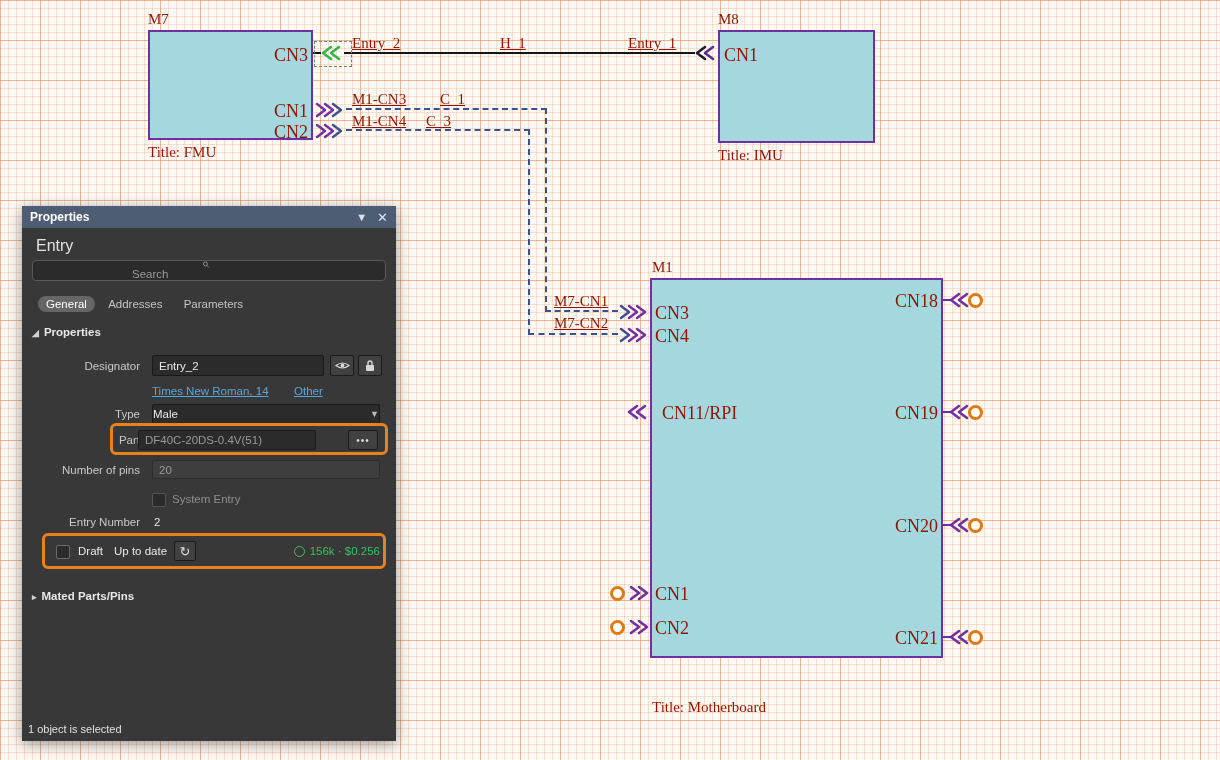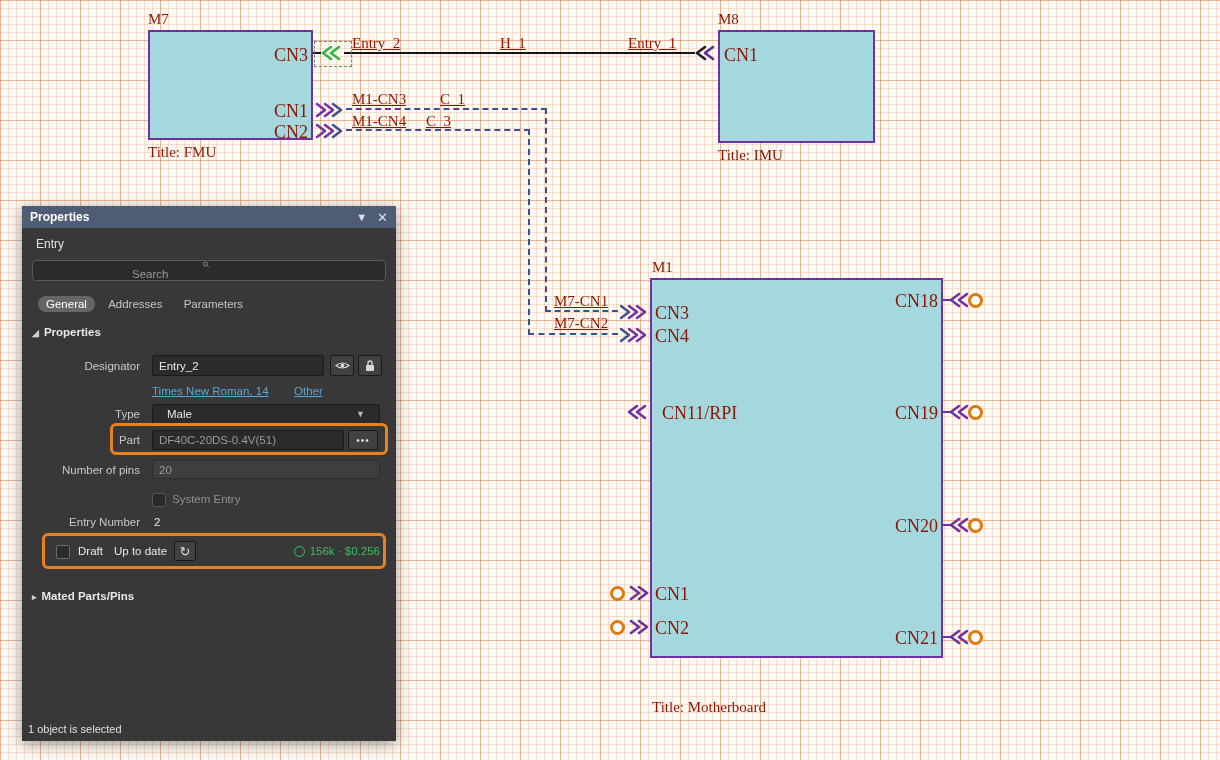--- a/index.html
+++ b/index.html
@@ -40,21 +40,21 @@
   .tinput.dis{background:#3e3e3e;color:#9a9a9a;border-color:#2c2c2c;}
   .flabel{position:absolute;width:118px;text-align:right;color:#c9c9c9;}
   .ibtn{position:absolute;background:#414141;border:1px solid #1a1a1a;color:#ddd;display:flex;align-items:center;justify-content:center;border-radius:2px;box-sizing:border-box;cursor:pointer;}
   .tab{display:inline-block;padding:2px 8px;margin-right:2px;color:#c4c4c4;cursor:pointer;font-size:11.5px;}
   .tab.sel{background:#666;color:#fff;border-radius:8px;}
   .sechdr{position:absolute;font-weight:bold;color:#e8e8e8;font-size:11.5px;}
   .sechdr .tri{font-size:9px;margin-right:5px;color:#cfcfcf;}
   .cb{position:absolute;width:12px;height:12px;background:#2b2b2b;border:1px solid #6a6a6a;border-radius:2px;box-sizing:content-box;}
   .link{color:#58a6dc;text-decoration:underline;cursor:pointer;}
   .hlbox{position:absolute;border:3px solid #e8821e;border-radius:6px;pointer-events:none;box-sizing:border-box;}
-  .dropdown{position:absolute;background:#2b2b2b;border:1px solid #1a1a1a;border-radius:2px;color:#e8e8e8;display:flex;align-items:center;box-sizing:border-box;padding:0 14px;cursor:pointer;}
+  .dropdown{position:absolute;background:#2b2b2b;border:1px solid #1a1a1a;border-radius:2px;color:#e8e8e8;display:flex;align-items:center;box-sizing:border-box;padding:0 0;cursor:pointer;}
   .dropdown .dd-arrow{margin-left:auto;color:#bbb;font-size:9px;}
   .green{color:#3dbf63;}
   .chev{position:absolute;}
 </style>
 </head>
 <body>
 
 <div id="canvas">
 
   <div class="abs sch" style="left:148px;top:11px;">M7</div>
@@ -178,21 +178,21 @@
   </svg>
   <div class="ring" style="left:968px;top:630px;"></div>
 
   <div id="panel">
     <div id="panel-titlebar">
       <span class="ttl">Properties</span>
       <span class="tb-ic">▼</span>
       <span class="tb-ic" style="font-size:13px;">✕</span>
     </div>
 
-    <div class="abs" style="left:14px;top:31px;font-size:12px;color:#e2e2e2;">Entry</div>
+    <div class="abs" style="left:14px;top:31px;font-size:16px;color:#e2e2e2;">Entry</div>
 
     <div class="abs" style="left:10px;top:54px;width:354px;height:21px;background:#2b2b2b;border:1px solid #5a5a5a;border-radius:4px;box-sizing:border-box;display:flex;align-items:center;padding:0 6px;flex-direction:column;">
       <svg width="12" height="12" viewBox="0 0 12 12" style="margin-right:6px;">
         <circle cx="5" cy="5" r="3.4" fill="none" stroke="#a8a8a8" stroke-width="1.3"></circle>
         <line x1="7.6" y1="7.6" x2="11" y2="11" stroke="#a8a8a8" stroke-width="1.3"></line>
       </svg>
       <input class="tinput" type="text" style="position: static; flex: 1 1 0%; background: transparent; border: none; padding: 0px;" placeholder="Search">
     </div>
 
     <div class="abs" style="left:16px;top:90px;">
@@ -223,21 +223,21 @@
     <div class="abs link" style="left:130px;top:179px;">Times New Roman, 14</div>
     <div class="abs link" style="left:272px;top:179px;">Other</div>
 
     <div class="flabel" style="left:0;top:202px;">Type</div>
     <div class="dropdown" style="left:130px;top:198px;width:228px;height:20px;">
       <span>Male</span>
       <span class="dd-arrow">▼</span>
     </div>
 
     <div class="flabel" style="left:0;top:228px;">Part</div>
-    <input class="tinput" type="text" style="left: 130px; top: 224px; width: 192px; height: 20px; color: rgb(154, 154, 154);" value="DF40C-20DS-0.4V(51)">
+    <input class="tinput" type="text" style="left: 116px; top: 224px; width: 178px; height: 20px; color: rgb(154, 154, 154);" value="DF40C-20DS-0.4V(51)">
     <div class="ibtn" style="left:326px;top:224px;width:30px;height:20px;font-size:10px;letter-spacing:1px;">
       <span>•••</span>
     </div>
     <div class="hlbox" style="left:88px;top:217px;width:278px;height:32px;"></div>
 
     <div class="flabel" style="left:0;top:258px;">Number of pins</div>
     <input class="tinput dis" type="text" style="left: 130px; top: 254px; width: 228px; height: 19px;" disabled="" value="20">
 
     <div class="cb" style="left:130px;top:287px;border-color:#555;"></div>
     <div class="abs" style="left:150px;top:287px;color:#8f8f8f;">System Entry</div>

